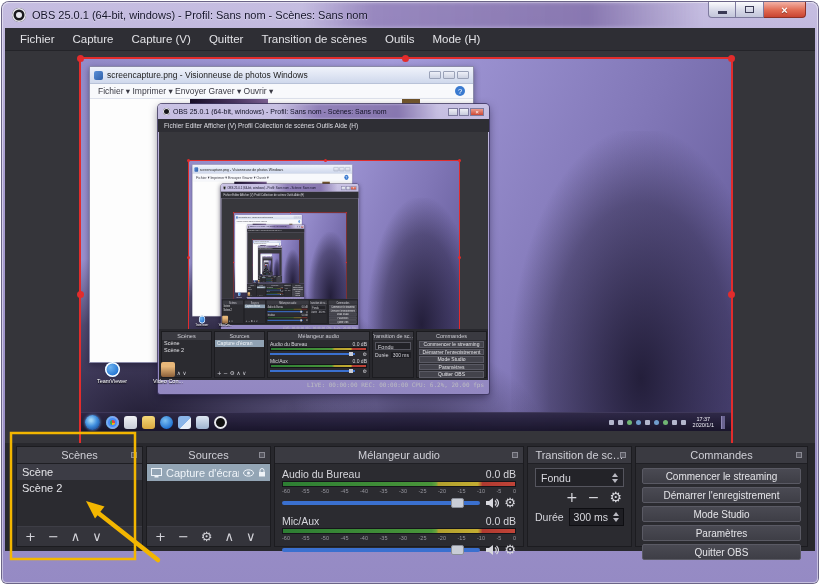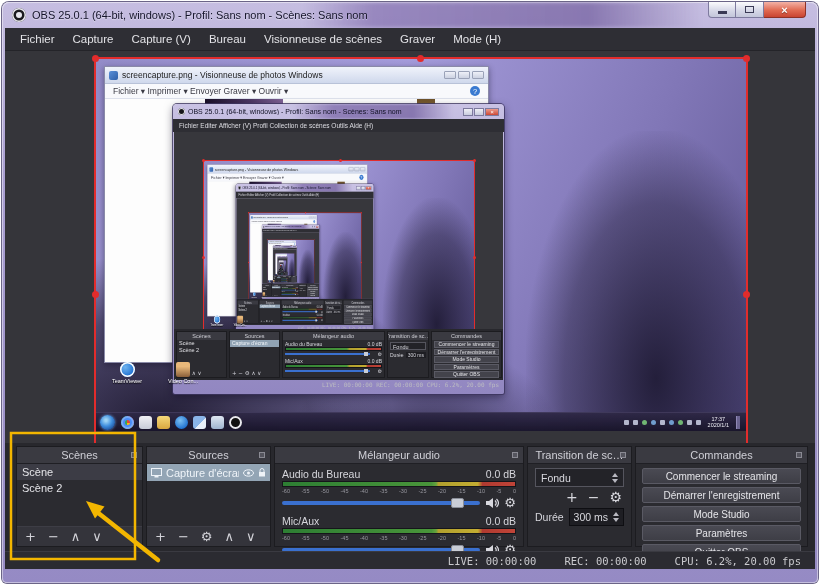--- a/index.html
+++ b/index.html
@@ -22,21 +22,21 @@
   .wbtn.min{width:28px;border-radius:0 0 0 4px;background:linear-gradient(180deg,#fbfbfd,#d4d6e6 60%,#c3c6da);}
   .wbtn.max{width:28px;border-left:none;background:linear-gradient(180deg,#fbfbfd,#d4d6e6 60%,#c3c6da);}
   .wbtn.close{width:42px;border-left:none;border-radius:0 0 4px 0;background:linear-gradient(180deg,#f3b2a6,#e06a52 55%,#c94431);border-color:#8e3126;color:#fff;font-size:11px;font-weight:bold;text-shadow:0 1px 1px rgba(0,0,0,.4);}
   .glyph-min{width:9px;height:3px;background:#3a3a55;margin-top:6px;}
   .glyph-max{width:9px;height:7px;border:1.5px solid #3a3a55;background:transparent;}
 
   .menubar{position:absolute;left:3px;right:3px;top:26px;height:23px;background:#2e2e34;display:flex;align-items:center;padding-left:6px;border-bottom:1px solid #242429;}
   .menubar span{font-size:11.5px;color:#e2e2e6;padding:0 9px;white-space:nowrap;}
 
   .preview{position:absolute;left:3px;right:3px;top:49px;height:392px;background:#35353a;overflow:hidden;}
-  .capture-outer{position:absolute;left:91px;top:8px;width:650px;height:472px;outline:2px solid #e22c2c;}
+  .capture-outer{position:absolute;left:76px;top:8px;width:650px;height:472px;outline:2px solid #e22c2c;}
   .handle{position:absolute;width:7px;height:7px;border-radius:50%;background:#e22c2c;z-index:40;}
   .h-tl{left:-4px;top:-4px}.h-tm{left:50%;margin-left:-4px;top:-4px}.h-tr{right:-4px;top:-4px}
   .h-ml{left:-4px;top:50%;margin-top:-4px}.h-mr{right:-4px;top:50%;margin-top:-4px}
   .h-bl{left:-4px;bottom:-4px}.h-bm{left:50%;margin-left:-4px;bottom:-4px}.h-br{right:-4px;bottom:-4px}
 
   
   .docks{position:absolute;left:3px;right:3px;top:441px;height:108px;background:#28282d;}
   .panel{position:absolute;top:3px;height:101px;background:#2b2b30;border:1px solid #1c1c20;}
   .p-scenes{left:11px;width:127px;}
   .p-sources{left:141px;width:125px;}
@@ -193,23 +193,23 @@
         </div>
       <div class="wbtn close">
           <span>×</span>
         </div>
     </div>
 
     <div class="menubar">
       <span>Fichier</span>
       <span>Capture</span>
       <span>Capture (V)</span>
-      <span>Bureau</span>
-      <span>Visionneuse de scènes</span>
-      <span>Graver</span>
+      <span>Quitter</span>
+      <span>Transition de scènes</span>
+      <span>Outils</span>
       <span>Mode (H)</span>
     </div>
 
     <div class="preview">
       <div class="capture-outer">
         <div id="capture-root">
             <div class="desktop">
     <div class="fol1"></div>
     <div class="fol3"></div>
     <div class="fol2"></div>
@@ -1270,25 +1270,20 @@
           <div class="cbtn">
               <span>Paramètres</span>
             </div>
           <div class="cbtn">
               <span>Quitter OBS</span>
             </div>
         </div>
       </div>
     </div>
 
-    <div class="statusbar">
-      <span>LIVE: 00:00:00</span>
-      <span>REC: 00:00:00</span>
-      <span>CPU: 6.2%, 20.00 fps</span>
-    </div>
   </div>
 
   <svg class="annotation" width="820" height="585" viewBox="0 0 820 585">
     <rect x="11" y="433" width="124" height="126" fill="none" stroke="#f3b600" stroke-width="2.5"></rect>
     <line x1="158" y1="560" x2="97" y2="512" stroke="#f3b600" stroke-width="4.5" stroke-linecap="round"></line>
     <polygon points="86,501 104.5,506.5 95,518.5" fill="#f3b600"></polygon>
   </svg>
 </div>
 
 </body></html>

